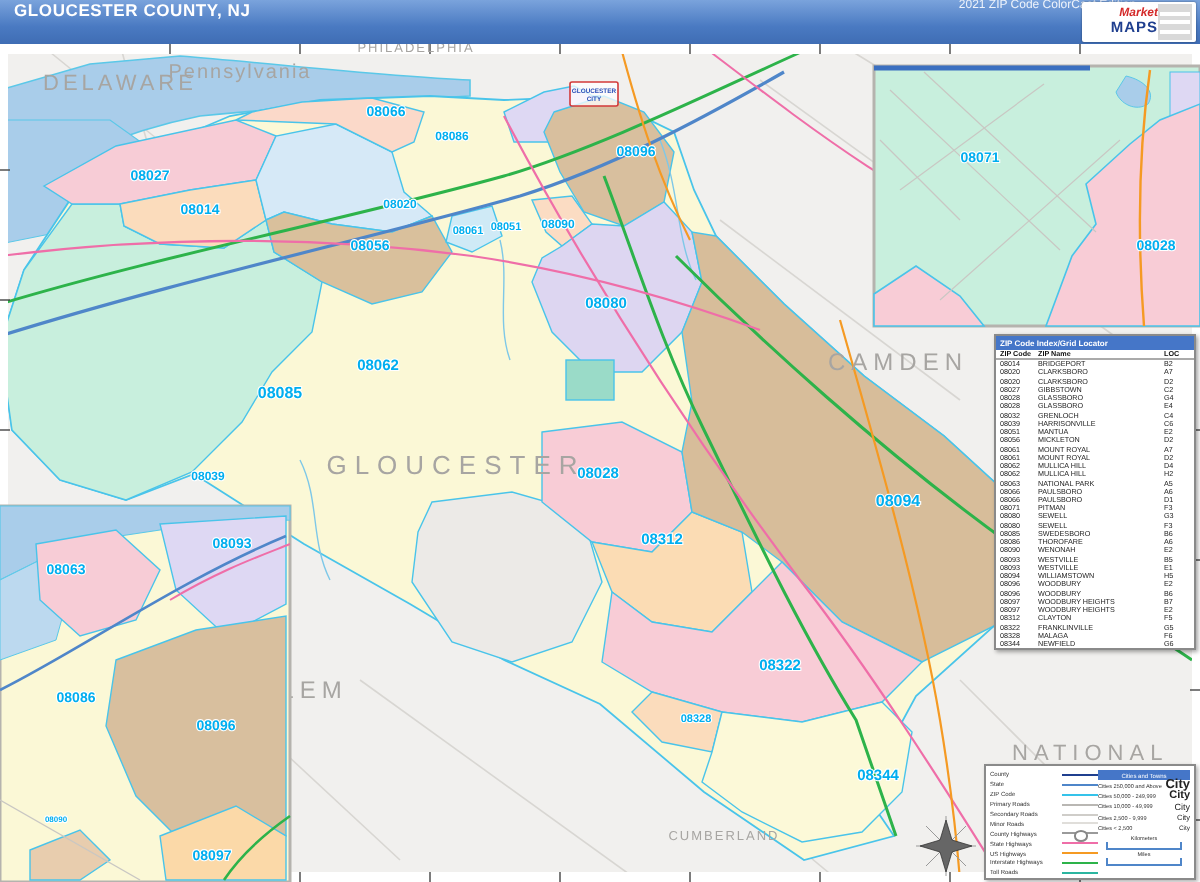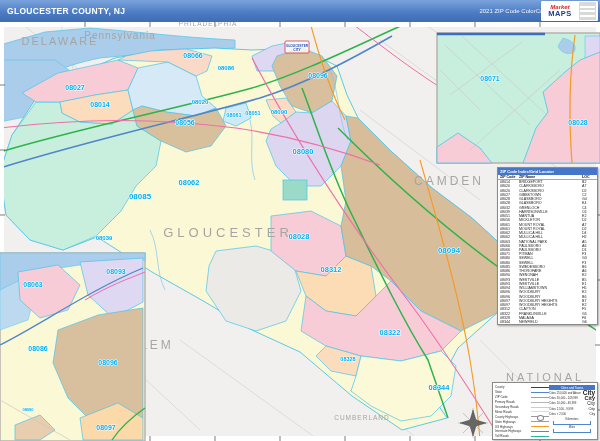--- a/index.html
+++ b/index.html
@@ -1,24 +1,24 @@
 <!DOCTYPE html>
 <html><head>
 <meta charset="utf-8">
 <style>
   html,body{margin:0;padding:0;width:600px;height:441px;overflow:hidden;
     font-family:"Liberation Sans",sans-serif;background:#fff;position:relative}
   #titlebar{position:absolute;left:0;top:0;width:600px;height:22px;z-index:50;
     background:linear-gradient(180deg,#7aa3dc 0%,#4a7ac2 60%,#3f6db4 100%);
-    display:flex;align-items:center;box-sizing:border-box;padding:0 32px 0 7px}
+    display:flex;box-sizing:border-box;padding:0 32px 0 7px}
   #map-title{color:#fff;font-weight:bold;font-size:8.5px;letter-spacing:.3px}
   #edition{margin-left:auto;color:#eef3fb;font-size:6px}
   #logo{position:absolute;right:2px;top:1px;width:57px;height:20px;z-index:60;background:#fff;
     border-radius:1px;display:flex;align-items:center;box-shadow:0 0 1px rgba(0,0,0,.5)}
-  #logo .lwords{flex:1;text-align:center;line-height:1}
+  #logo .lwords{flex:1;text-align:right;line-height:1}
   #logo .lw1{color:#d42a2a;font-style:italic;font-weight:bold;font-size:6px;display:block}
   #logo .lw2{color:#1f3f8f;font-weight:bold;font-size:7.5px;display:block;letter-spacing:.5px}
   #logo .lbox{width:15px;height:16px;background:#d9d9d9;margin-right:2px;display:flex;
     flex-direction:column;justify-content:space-evenly;padding:1px}
   #logo .lbox i{display:block;height:2px;background:#fff}
   #mapsvg{position:absolute;left:0;top:0;z-index:1}
   .zl{fill:#00aeef;font-weight:bold;paint-order:stroke;stroke:#ffffff;stroke-width:1.1px;
     font-family:"Liberation Sans",sans-serif}
   .pl{fill:#a7a5a2;font-family:"Liberation Sans",sans-serif}
   

